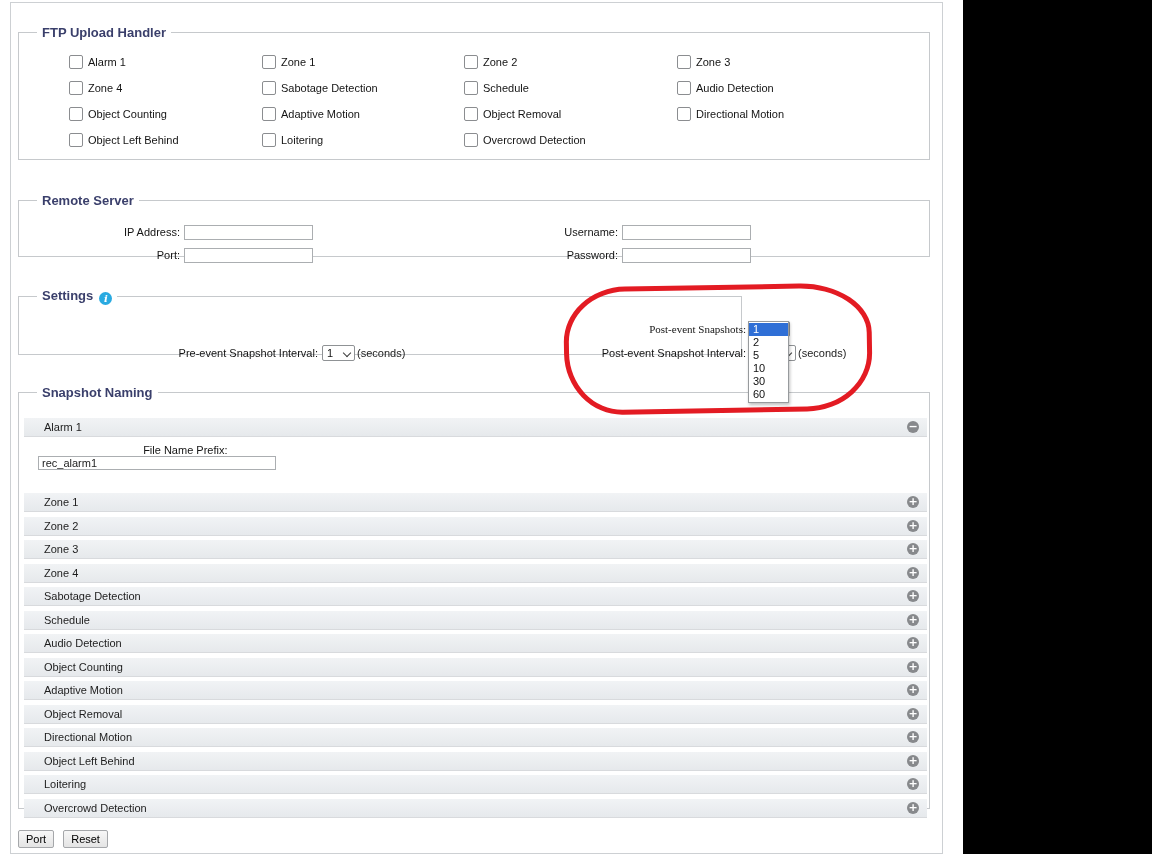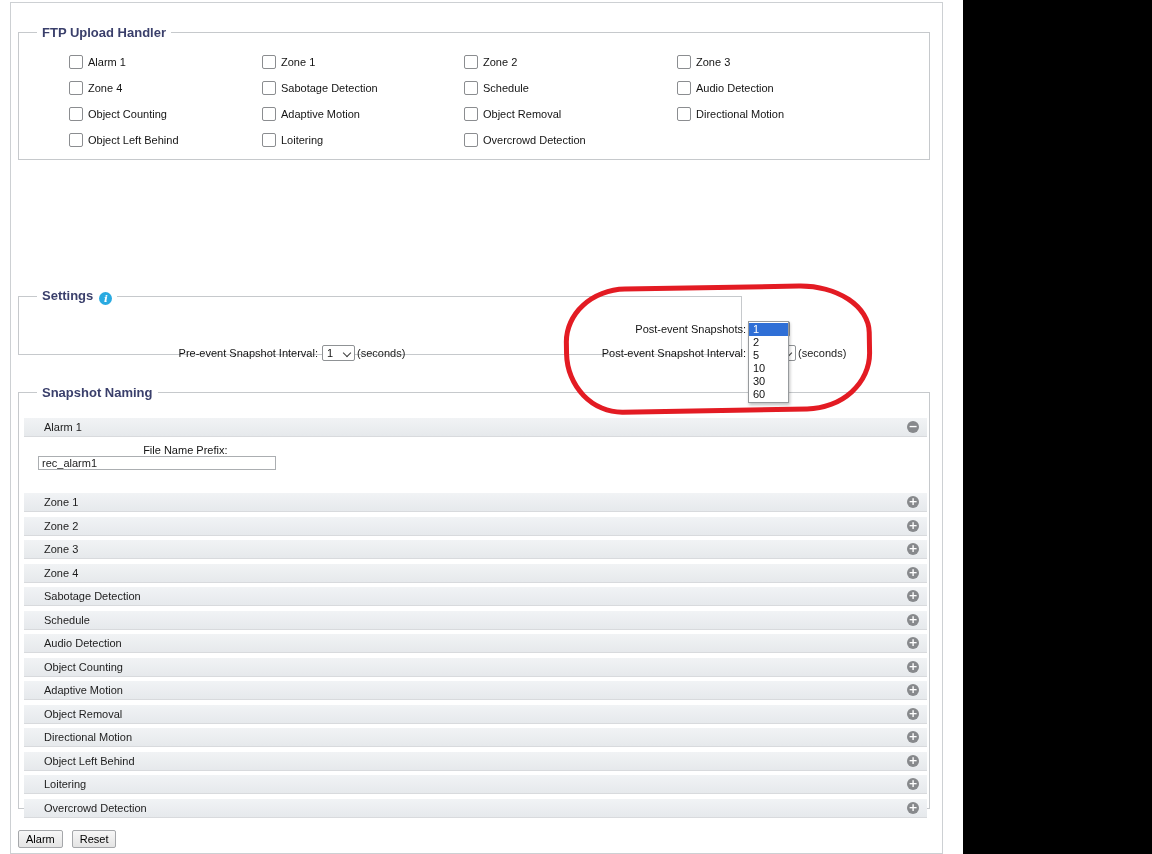--- a/index.html
+++ b/index.html
@@ -139,34 +139,53 @@
             <span class="cb-label">Loitering</span>
           </label>
 
           <label class="cb">
             <span class="checkbox"></span>
             <span class="cb-label">Overcrowd Detection</span>
           </label>
         </div>
     </fieldset>
 
+    <fieldset class="fs fs2">
+      <legend><span>Remote Server</span></legend>
+      <div class="field" style="left:6px;top:16px;">
+        <span class="flabel" style="width:155px">IP Address:</span>
+        <input class="tinput" style="width: 129px;">
+      </div>
+      <div class="field" style="left:6px;top:39px;">
+        <span class="flabel" style="width:155px">Port:</span>
+        <input class="tinput" style="width: 129px;">
+      </div>
+      <div class="field" style="left:444px;top:16px;">
+        <span class="flabel" style="width:155px">Username:</span>
+        <input class="tinput" style="width: 129px;">
+      </div>
+      <div class="field" style="left:444px;top:39px;">
+        <span class="flabel" style="width:155px">Password:</span>
+        <input class="tinput" style="width: 129px;">
+      </div>
+    </fieldset>
 
     <fieldset class="fs fs3">
       <legend>
         <span>Settings</span><span class="info-i">i</span>
       </legend>
       <div class="field" style="left:9px;top:40px;justify-content:space-between;">
         <span class="flabel" style="width:290px">Pre-event Snapshot Interval:</span>
         <span class="sel" style="width:33px">
           <span class="val">1</span>
           <span class="chev"></span>
         </span>
         <span style="margin-left:2px">(seconds)</span>
       </div>
-      <div class="field" style="left:437px;top:16px;">
+      <div class="field" style="left:437px;top:16px;font-family:Liberation Serif, serif;">
         <span class="flabel" style="width:290px">Post-event Snapshots:</span>
         <span class="sel" style="width:40px">
           <span class="val">10</span>
           <span class="chev"></span>
         </span>
       </div>
       <div class="field" style="left:437px;top:40px;">
         <span class="flabel" style="width:290px">Post-event Snapshot Interval:</span>
         <span class="sel" style="width:46px">
           <span class="chev"></span>
@@ -271,21 +290,21 @@
           </div>
 
           <div class="acc-row">
             <span class="acc-label">Overcrowd Detection</span>
             <span class="circle-ic">+</span>
           </div>
         </div>
     </fieldset>
 
     <div class="actions">
-      <button class="btn">Alarm</button>
+      <button class="btn">Port</button>
       <button class="btn">Reset</button>
     </div>
 
     <div class="annotation"></div>
   </div>
 
   <div class="void"></div>
 </div>
 
 </body></html>

